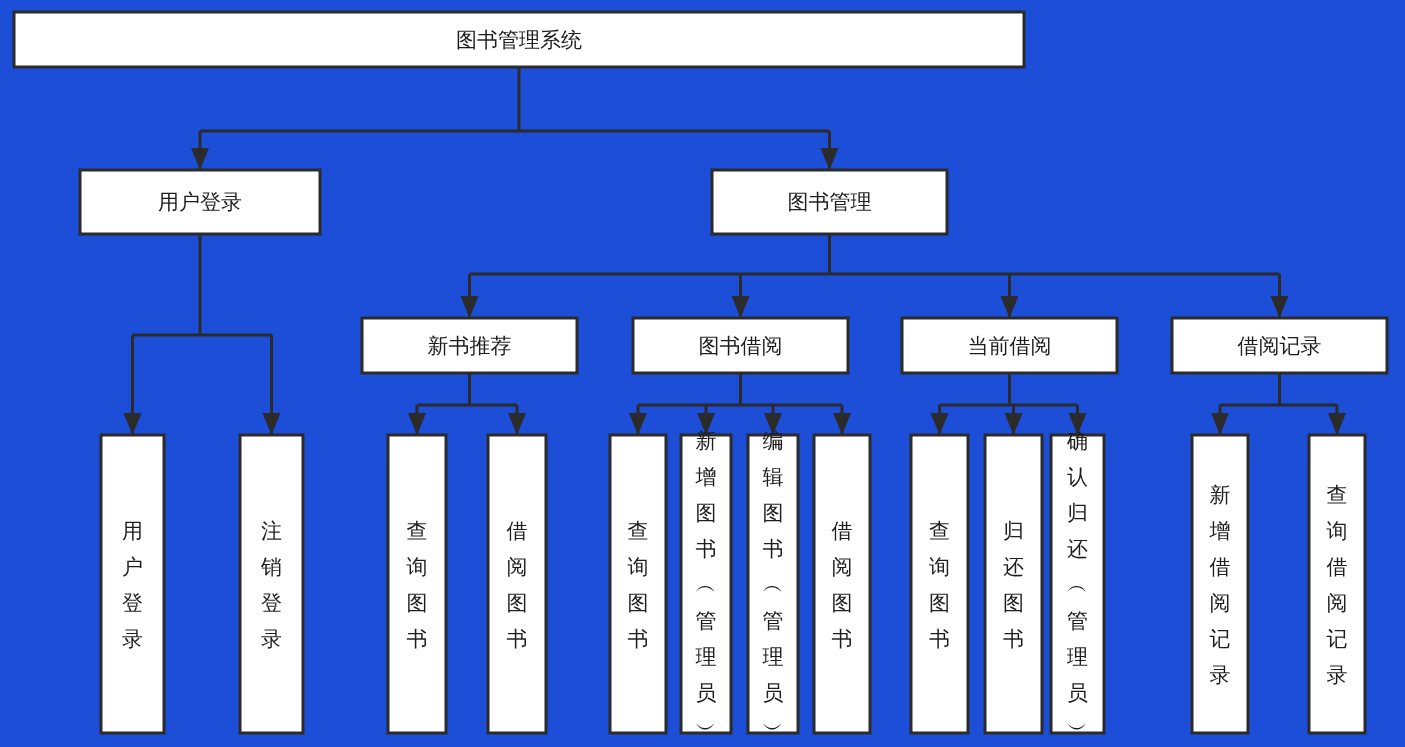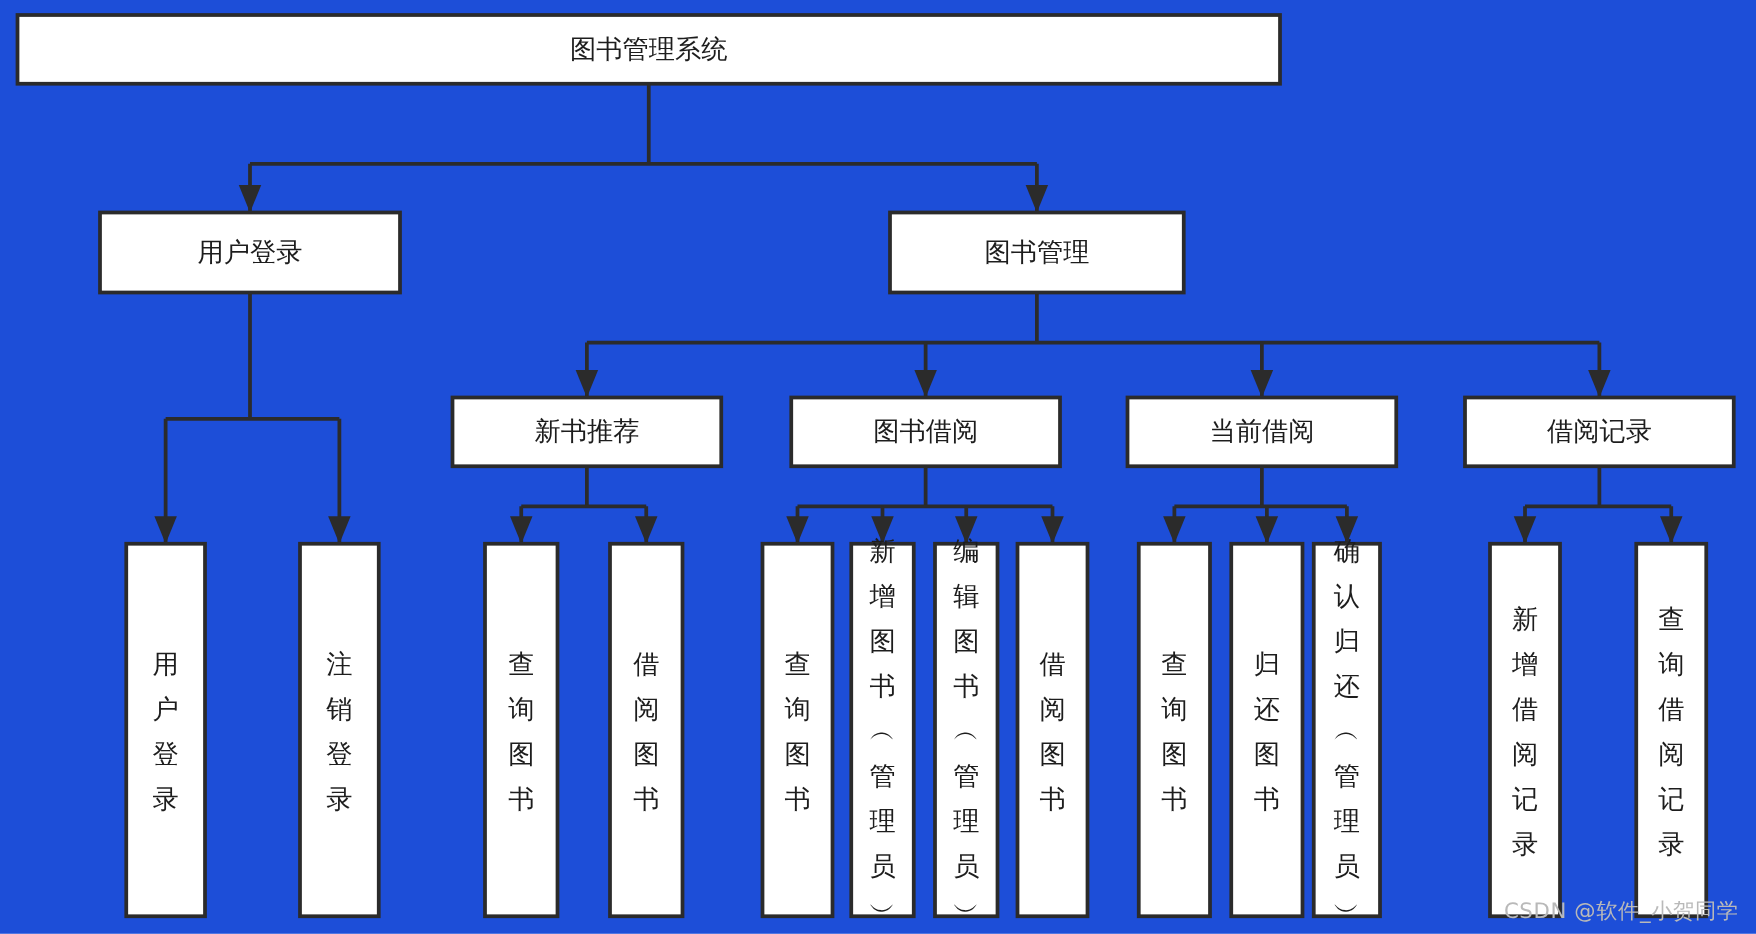--- a/index.html
+++ b/index.html
@@ -207,15 +207,14 @@
           <rect x="1192" y="435" width="56" height="298" class="node-box"></rect>
           <text x="1220" y="502" class="node-label-v"><tspan x="1220" dy="0">新</tspan><tspan x="1220" dy="36">增</tspan><tspan x="1220" dy="36">借</tspan><tspan x="1220" dy="36">阅</tspan><tspan x="1220" dy="36">记</tspan><tspan x="1220" dy="36">录</tspan></text>
         </g>
         <g>
           <rect x="1309" y="435" width="56" height="298" class="node-box"></rect>
           <text x="1337" y="502" class="node-label-v"><tspan x="1337" dy="0">查</tspan><tspan x="1337" dy="36">询</tspan><tspan x="1337" dy="36">借</tspan><tspan x="1337" dy="36">阅</tspan><tspan x="1337" dy="36">记</tspan><tspan x="1337" dy="36">录</tspan></text>
         </g>
       </g>
   </svg>
 
-  <div class="watermark-text">CSDN @软件_小贺同学</div>
 
 </div>
 
 </body></html>

